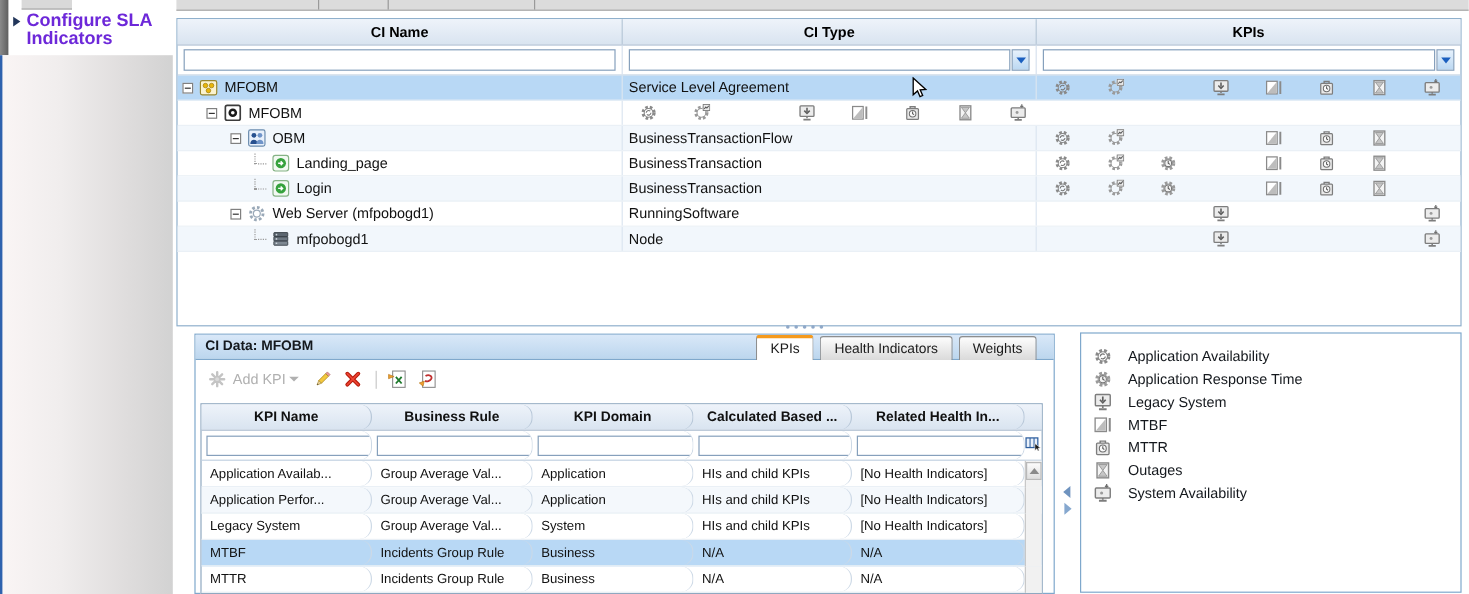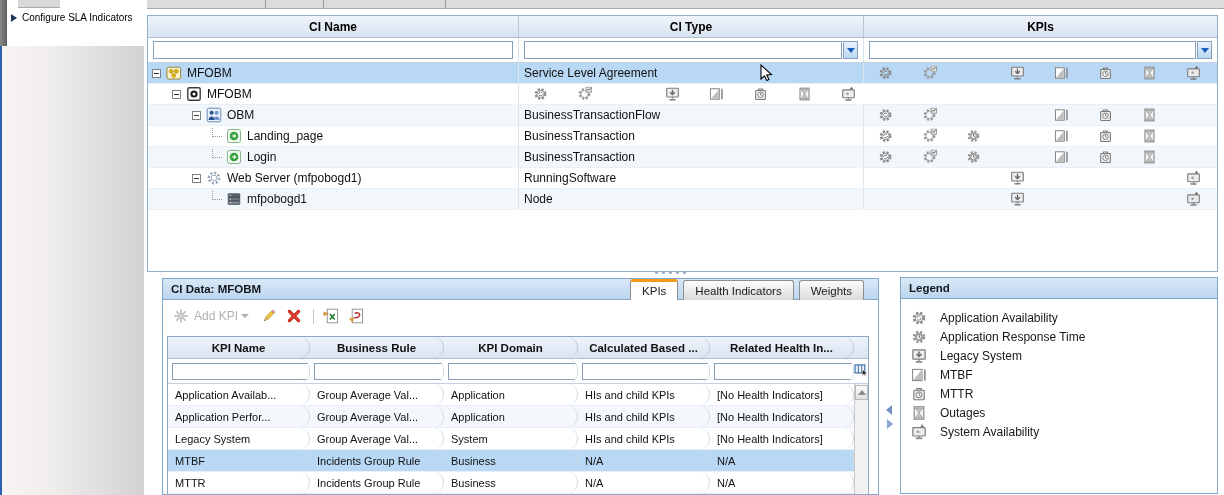--- a/index.html
+++ b/index.html
@@ -5,22 +5,22 @@
   * { box-sizing: border-box; margin: 0; padding: 0; }
   html,body { width:1224px; height:495px; overflow:hidden; background:#fff;
     font-family:"Liberation Sans", sans-serif; font-size:12px; color:#111; position:relative; }
 
   
   .sidebar { position:absolute; left:0; top:0; width:147px; height:495px; }
   .sidebar-top { position:absolute; left:0; top:0; width:147px; height:46px; background:#fff; }
   .sidebar-edge-dark { position:absolute; left:0; top:0; width:7px; height:46px;
     background:linear-gradient(90deg,#8a8a8a,#5f5f5f); }
   .sidebar-tabstub { position:absolute; left:18px; top:0; width:42px; height:8px; background:#d9d9d9; border-bottom:1px solid #ababab;}
-  .sidebar-title { position:absolute; left:22px; top:10px; width:112px; font-weight:normal;
-    font-size:10px; color:#000000; line-height:15px; }
+  .sidebar-title { position:absolute; left:22px; top:10px; width:112px; font-weight:bold;
+    font-size:15px; color:#6d28d9; line-height:15px; }
   .sidebar-arrow { position:absolute; left:11px; top:14px; width:0; height:0;
     border-left:6px solid #22365a; border-top:4px solid transparent; border-bottom:4px solid transparent; }
   .sidebar-grad { position:absolute; left:0; top:46px; width:144px; height:449px;
     background:linear-gradient(90deg,#faf5f5 0%,#f0eded 35%,#dedcdc 75%,#d2d2d2 100%); }
   .sidebar-blueline { position:absolute; left:0; top:46px; width:2px; height:449px; background:#2f62ae; }
 
   
   .top-strip { position:absolute; left:147px; top:0; width:1077px; height:9px;
     background:#dcdcdc; border-bottom:1px solid #a9a9a9; }
   .top-strip i { position:absolute; top:0; width:1px; height:8px; background:#9a9a9a; }
@@ -719,23 +719,20 @@
     </div>
   </div>
 </div>
 
 <div class="v-splitter">
   <span class="tri-l"></span>
   <span class="tri-r"></span>
 </div>
 
 <div class="legend-panel">
-  <div class="panel-header">
-    <span>Legend</span>
-  </div>
   <div class="legend-list">
     <div class="legend-item">
         <span class="legend-icon">
           <svg width="100%" height="100%" viewBox="0 0 16 16">
             <circle cx="8" cy="8" r="5" fill="none" stroke="#8a8a8a" stroke-width="2.6" stroke-dasharray="2.3 1.7"></circle>
             <circle cx="8" cy="8" r="3.9" fill="none" stroke="#8a8a8a" stroke-width="0.9"></circle>
             <path d="M5.9 8a2.1 2.1 0 0 1 3.6-1.4M10.1 8a2.1 2.1 0 0 1-3.6 1.4" stroke="#777" fill="none" stroke-width="1"></path>
           </svg>
         </span>
         <span class="legend-label">Application Availability</span>

